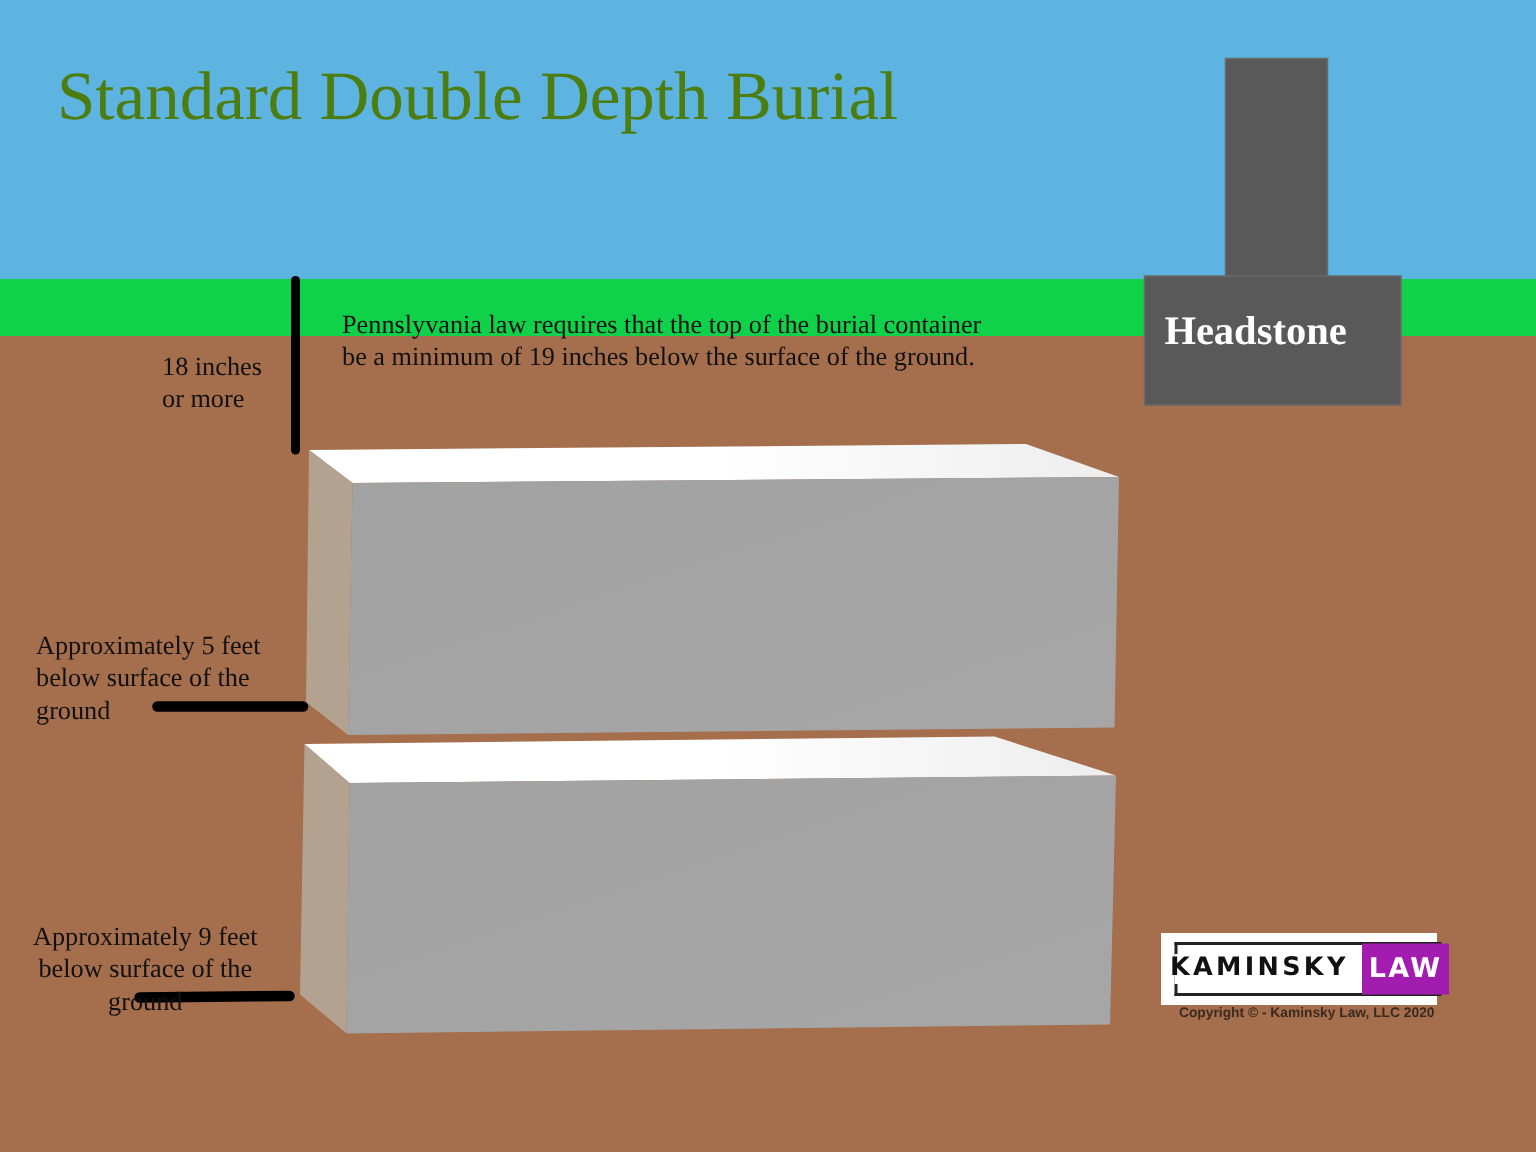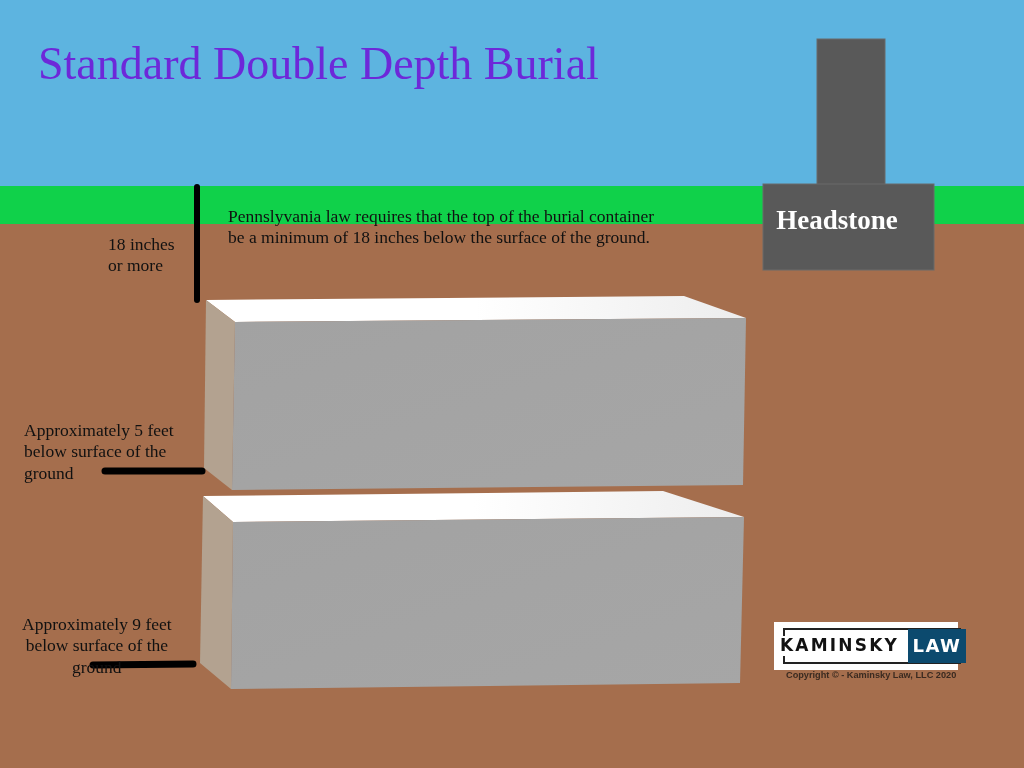--- a/index.html
+++ b/index.html
@@ -3,31 +3,31 @@
 <meta charset="utf-8">
 <style>
   html, body { margin: 0; padding: 0; }
   body { width: 1024px; height: 768px; overflow: hidden; position: relative; font-family: "Liberation Serif", serif; }
   .layer { position: absolute; }
   #sky { left: 0; top: 0; width: 1024px; height: 190px; background: #5db4e0; }
   #grass { left: 0; top: 186px; width: 1024px; height: 40px; background: #10d14a; }
   #soil { left: 0; top: 224px; width: 1024px; height: 544px; background: #a56e4d; }
   #scene-svg { left: 0; top: 0; width: 1024px; height: 768px; }
   .txt { position: absolute; color: #111; line-height: 1.05; white-space: pre-line; }
-  #title { left: 38px; top: 40px; font-size: 46px; color: #6d28d9; white-space: nowrap; }
+  #title { left: 38px; top: 40px; font-size: 46px; color: #4d7c0f; white-space: nowrap; }
   #law-note { left: 228px; top: 206px; font-size: 17.5px; line-height: 1.22; width: 540px; }
   #depth-18 { left: 108px; top: 234px; font-size: 17.5px; line-height: 1.22; }
   #depth-6 { left: 24px; top: 420px; font-size: 17.5px; line-height: 1.22; }
   #depth-9 { left: 22px; top: 614px; font-size: 17.5px; line-height: 1.22; text-align: center; }
   #headstone-label { position: absolute; left: 763px; top: 205px; width: 148px; text-align: center; color: #fff; font-weight: bold; font-size: 27px; }
   #logo { position: absolute; left: 774px; top: 622px; width: 184px; height: 48px; background: #fff; }
   #logo-frame { position: absolute; left: 9px; top: 6px; width: 178px; height: 36px; border: 2px solid #222; border-right: none; box-sizing: border-box; }
   #logo-frame::before { content: ""; position: absolute; left: -2px; top: 6px; width: 4px; height: 20px; background: #fff; }
   #logo-name { position: absolute; left: 6px; top: 13px; font-family: "DejaVu Sans", sans-serif; font-weight: bold; font-size: 17px; letter-spacing: 2.2px; color: #111; }
-  #logo-law { position: absolute; left: 134px; top: 7px; width: 58px; height: 34px; background: #0c4a6e; color: #fff; font-family: "DejaVu Sans", sans-serif; font-weight: bold; font-size: 18px; letter-spacing: 1.5px; text-align: center; line-height: 34px; }
+  #logo-law { position: absolute; left: 134px; top: 7px; width: 58px; height: 34px; background: #a21caf; color: #fff; font-family: "DejaVu Sans", sans-serif; font-weight: bold; font-size: 18px; letter-spacing: 1.5px; text-align: center; line-height: 34px; }
   #copyright { position: absolute; left: 786px; top: 670px; font-family: "Liberation Sans", sans-serif; font-weight: bold; font-size: 9.2px; color: #3a2a20; white-space: nowrap; }
 </style>
 </head>
 <body>
 
 <div class="layer" id="sky"></div>
 <div class="layer" id="grass"></div>
 <div class="layer" id="soil"></div>
 
 <svg class="layer" id="scene-svg" viewBox="0 0 1024 768" xmlns="http://www.w3.org/2000/svg">
@@ -60,21 +60,21 @@
     <polygon points="233,522 744,517 740,683 231,689" fill="url(#frontGrad)"></polygon>
   </g>
 
   <line x1="197" y1="187" x2="197" y2="300" stroke="#000" stroke-width="6" stroke-linecap="round"></line>
   <line x1="105" y1="471" x2="202" y2="471" stroke="#000" stroke-width="7" stroke-linecap="round"></line>
   <line x1="93" y1="665" x2="193" y2="664" stroke="#000" stroke-width="7" stroke-linecap="round"></line>
 </svg>
 
 <div class="txt" id="title">Standard Double Depth Burial</div>
 <div class="txt" id="law-note">Pennslyvania law requires that the top of the burial container
-be a minimum of 18 inches below the surface of the ground.</div>
+be a minimum of 19 inches below the surface of the ground.</div>
 <div class="txt" id="depth-18">18 inches
 or more</div>
 <div class="txt" id="depth-6">Approximately 5 feet
 below surface of the
 ground</div>
 <div class="txt" id="depth-9">Approximately 9 feet
 below surface of the
 ground</div>
 
 <div id="headstone-label">Headstone</div>

